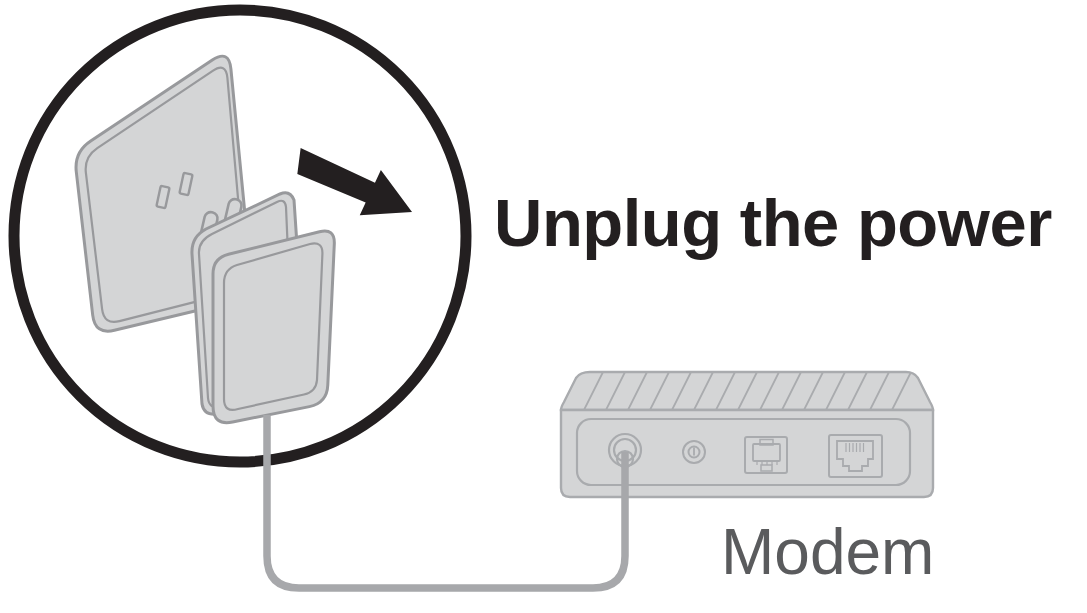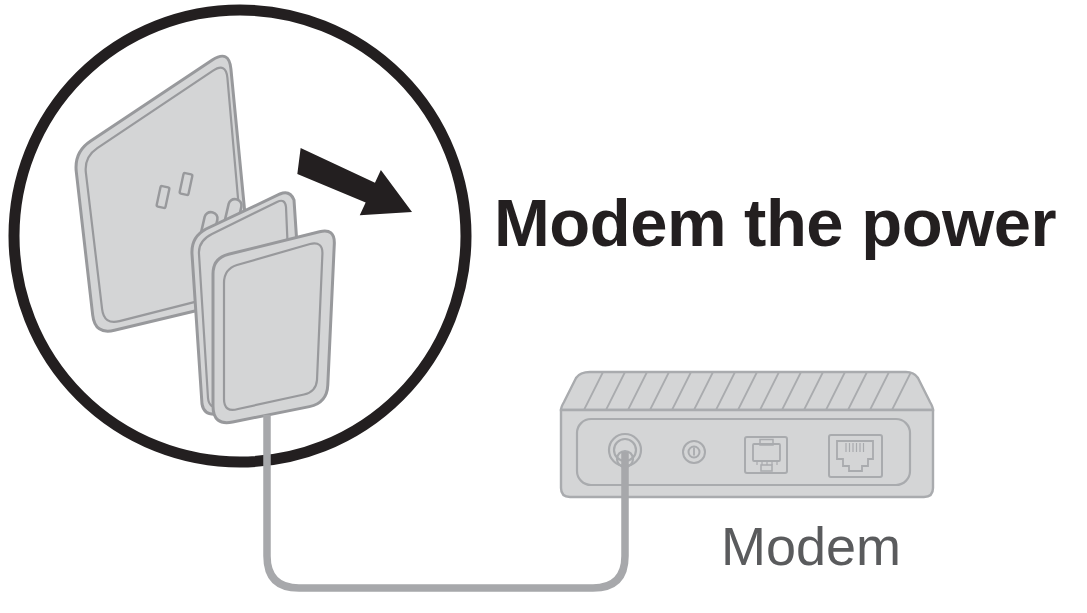--- a/index.html
+++ b/index.html
@@ -3,21 +3,21 @@
 <meta charset="utf-8">
 <style>
   html,body{margin:0;padding:0;background:#fff;}
   .stage{position:relative;width:1087px;height:613px;background:#fff;overflow:hidden;
          font-family:"Liberation Sans",sans-serif;}
   .stage svg{position:absolute;left:0;top:0;}
   .title{position:absolute;left:494px;top:186px;white-space:nowrap;
          font-weight:700;font-size:67px;letter-spacing:-0.5px;line-height:1.1;
          color:var(--c-text,#231f20);}
   .modem-label{position:absolute;left:721px;top:517px;white-space:nowrap;
-         font-weight:400;font-size:54px;line-height:1.1;
+         font-weight:400;font-size:64px;line-height:1.1;
          color:var(--c-label_text,#5a5b5d);}
 </style>
 </head>
 <body>
 
 <div class="stage">
 
   <svg width="1087" height="613" viewBox="0 0 1087 613">
     <defs>
       <clipPath id="topface-clip">
@@ -81,17 +81,17 @@
       <g fill="none" stroke-width="2">
         <rect x="829" y="435" width="53" height="42" rx="2"></rect>
         <path stroke-width="1.8" d="M837 441 L873 441 L873 459 L868 459 L868 466 L862 466 L862 471 L849 471 L849 466 L843 466 L843 459 L837 459 Z"></path>
         <path stroke-width="1.2" d="M846 443 V452 M849.5 443 V452 M853 443 V452 M856.5 443 V452 M860 443 V452 M863.5 443 V452"></path>
       </g>
     </g>
 
     <path d="M625 452 V556 Q625 588 593 588 H299 Q267 588 267 556 V415" fill="none" stroke="var(--c-cable_gray,#a7a8ab)" stroke-width="7.5"></path>
   </svg>
 
-  <div class="title">Modem the power</div>
+  <div class="title">Unplug the power</div>
 
   <div class="modem-label">Modem</div>
 
 </div>
 
 </body></html>

